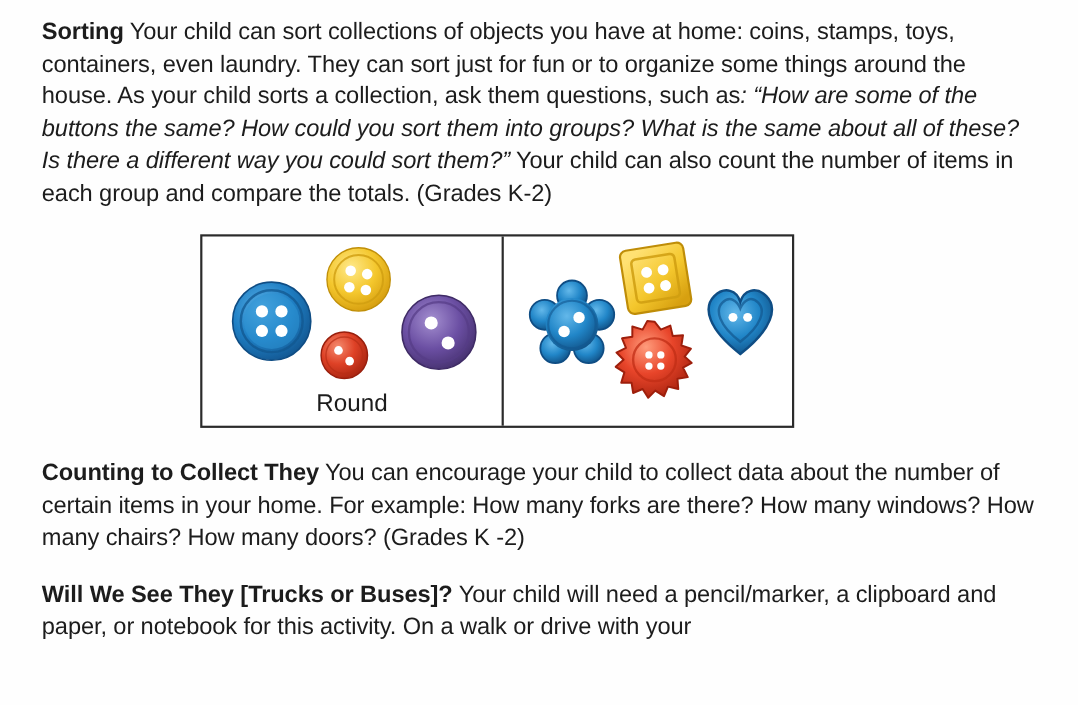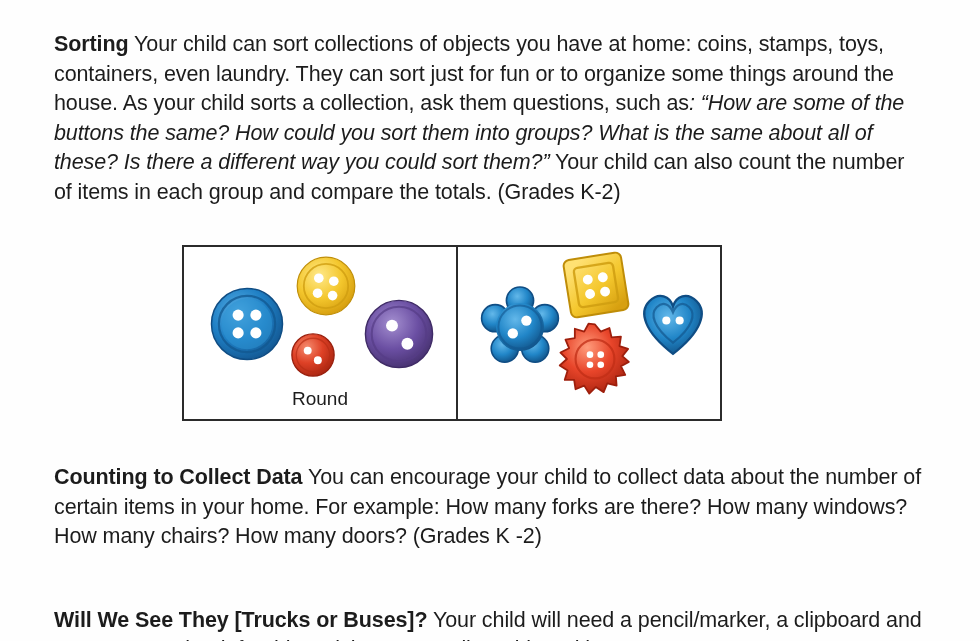--- a/index.html
+++ b/index.html
@@ -23,21 +23,21 @@
     padding: 0;
     box-sizing: border-box;
   }
   .content {
     position: absolute;
     left: 38px;
     top: 14px;
     width: 904px;
   }
   p.para {
-    margin: 16px;
+    margin: 0;
     font-size: 21.5px;
     line-height: 29.5px;
     letter-spacing: -0.1px;
     color: #1c1c1c;
     text-align: left;
   }
   .b { font-weight: bold; }
   .i { font-style: italic; }
 
   .gap-after-p1 { height: 22px; }
@@ -68,21 +68,21 @@
   .cell-round { width: 274px; border-right: 2px solid #2b2b2b; }
   .cell-notround { width: 262px; }
   .cell-canvas {
     position: relative;
     flex: 1 1 auto;
     overflow: visible;
   }
   .cell-label {
     flex: 0 0 auto;
     text-align: center;
-    font-size: 19px;
+    font-size: 22px;
     line-height: 20px;
     padding-bottom: 10px;
     color: #1c1c1c;
     font-family: "Liberation Sans", sans-serif;
   }
   .btn {
     position: absolute;
   }
   .btn svg { display: block; overflow: visible; }
 </style>
@@ -260,20 +260,20 @@
             </div>
 
           </div>
         </div>
 
       </div>
     </div>
 
     <div class="gap-after-figure"></div>
 
-    <p class="para"><span class="b">Counting to Collect Data</span><span> You can encourage your child to collect data about the number of certain items in your home. For example: How many forks are there? How many windows? How many chairs? How many doors? (Grades K -2)</span></p>
+    <p class="para"><span class="b">Counting to Collect They</span><span> You can encourage your child to collect data about the number of certain items in your home. For example: How many forks are there? How many windows? How many chairs? How many doors? (Grades K -2)</span></p>
 
     <div class="gap-between"></div>
 
     <p class="para"><span class="b">Will We See They [Trucks or Buses]?</span><span> Your child will need a pencil/marker, a clipboard and paper, or notebook for this activity. On a walk or drive with your</span></p>
 
   </div>
 </div>
 
 </body></html>

